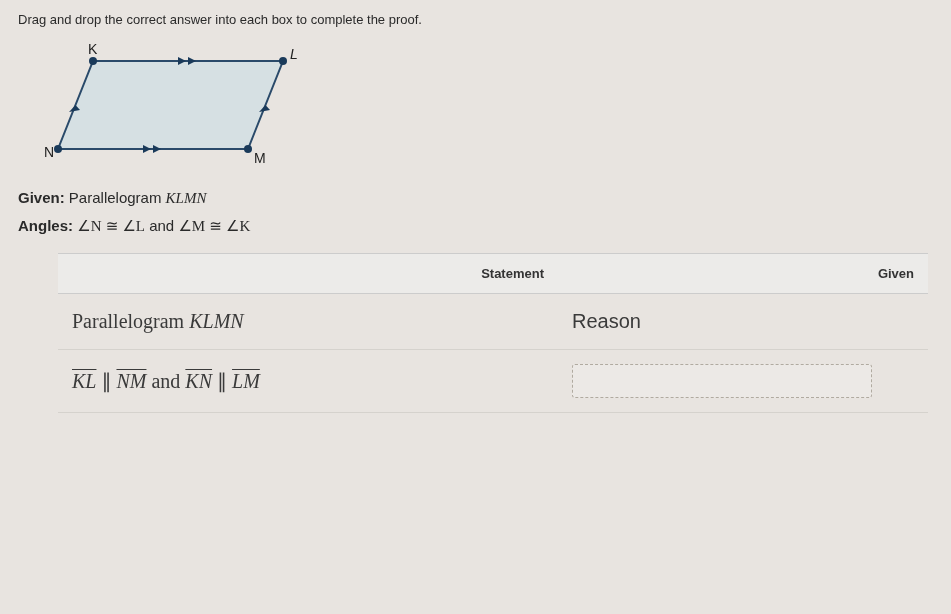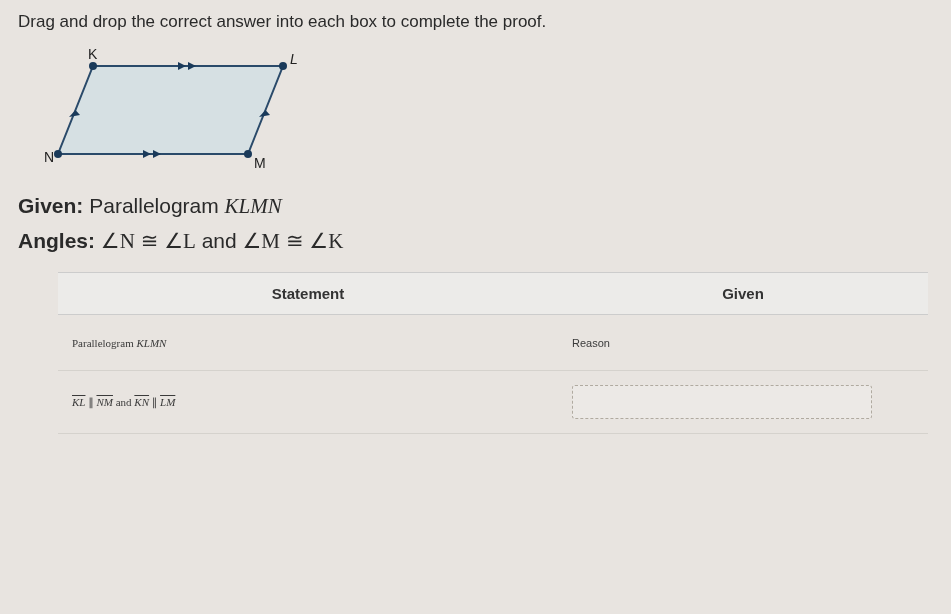--- a/index.html
+++ b/index.html
@@ -10,30 +10,30 @@
     body {
       width: 951px;
       height: 614px;
       background: #e8e4e0;
       font-family: Arial, Helvetica, sans-serif;
       color: #3a3a3a;
       padding: 12px 18px;
       overflow: hidden;
     }
     .instruction {
-      font-size: 17px;
+      font-size: 13px;
       margin-bottom: 12px;
       color: #2a2a2a;
     }
     .figure-area {
       margin-bottom: 16px;
       margin-left: 20px;
     }
     .given-prove {
-      font-size: 21px;
+      font-size: 15px;
       margin-bottom: 10px;
       color: #2a2a2a;
     }
     .given-prove .label {
       font-weight: bold;
     }
     .math {
       font-family: "Times New Roman", serif;
       font-style: italic;
     }
@@ -46,32 +46,32 @@
       text-decoration-thickness: 1px;
     }
     .proof-table {
       margin-top: 18px;
       margin-left: 40px;
       width: 870px;
       border-collapse: collapse;
     }
     .proof-table th {
       background: #ecebe9;
-      text-align: center;
+      text-align: right;
       font-weight: bold;
-      font-size: 15px;
+      font-size: 13px;
       padding: 12px 14px;
       border-top: 1px solid #ccc;
       border-bottom: 1px solid #ccc;
       color: #333;
     }
     .proof-table td {
       padding: 14px 14px;
       border-bottom: 1px solid #d5d2cd;
-      font-size: 11px;
+      font-size: 20px;
       vertical-align: middle;
       height: 56px;
     }
     .proof-table td.statement-cell {
       width: 500px;
       font-family: "Times New Roman", serif;
     }
     .proof-table td.reason-cell {
       font-family: Arial, sans-serif;
     }

